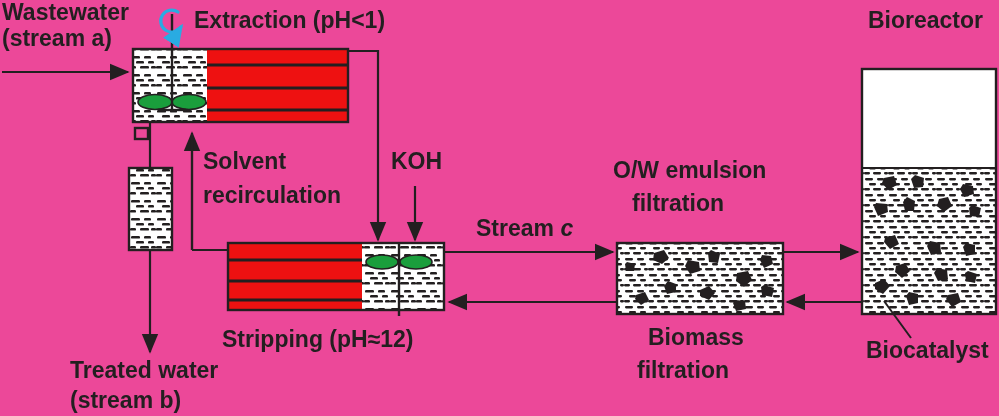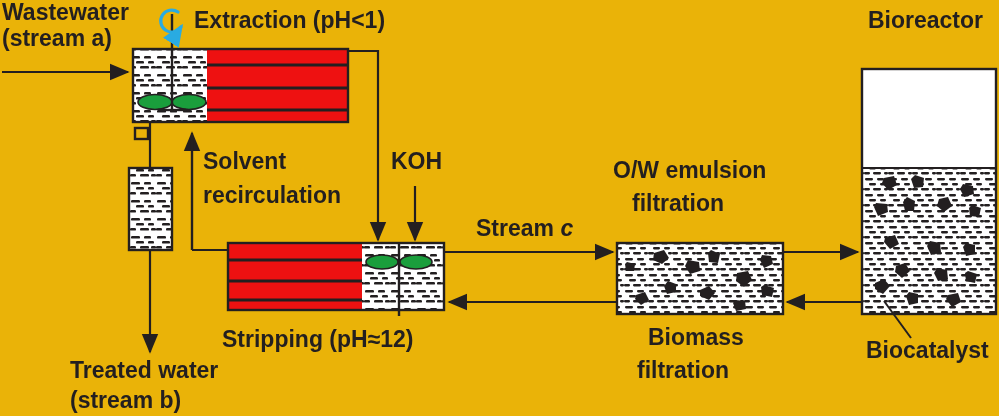--- a/index.html
+++ b/index.html
@@ -7,21 +7,21 @@
     padding: 0;
     background: #ffffff;
   }
   body {
     font-family: "Liberation Sans", sans-serif;
   }
   #stage {
     position: relative;
     width: 999px;
     height: 416px;
-    background: #eab308;
+    background: #ec4899;
     overflow: hidden;
   }
   svg#diagram {
     position: absolute;
     left: 0;
     top: 0;
     width: 999px;
     height: 416px;
   }
   text {

